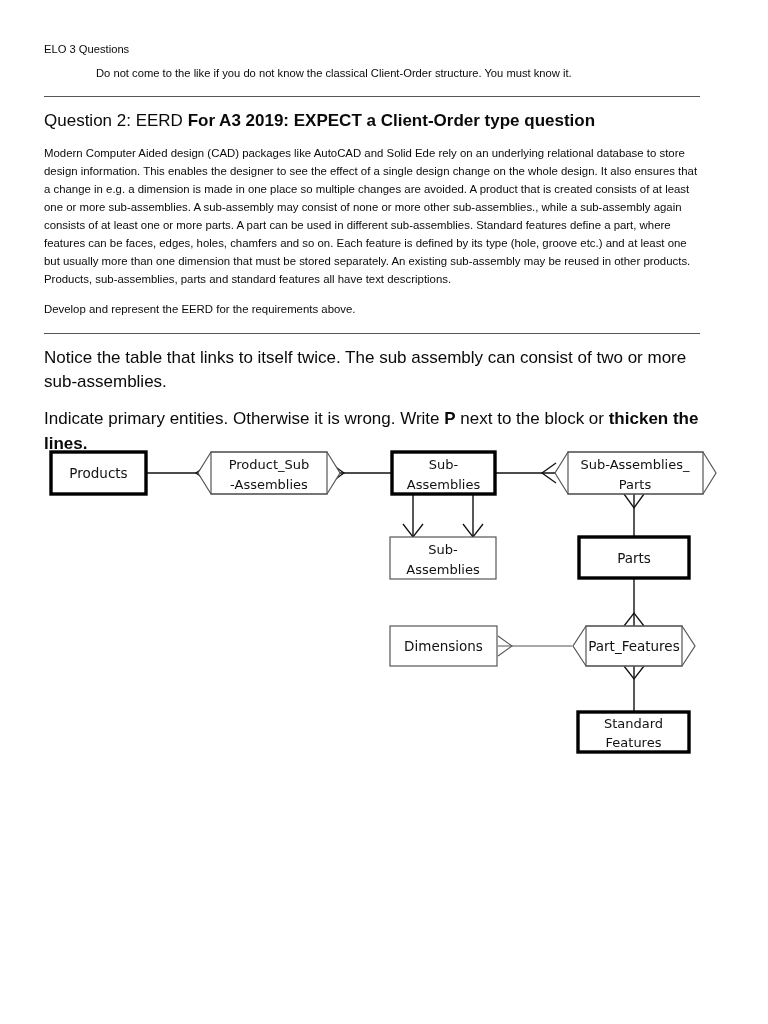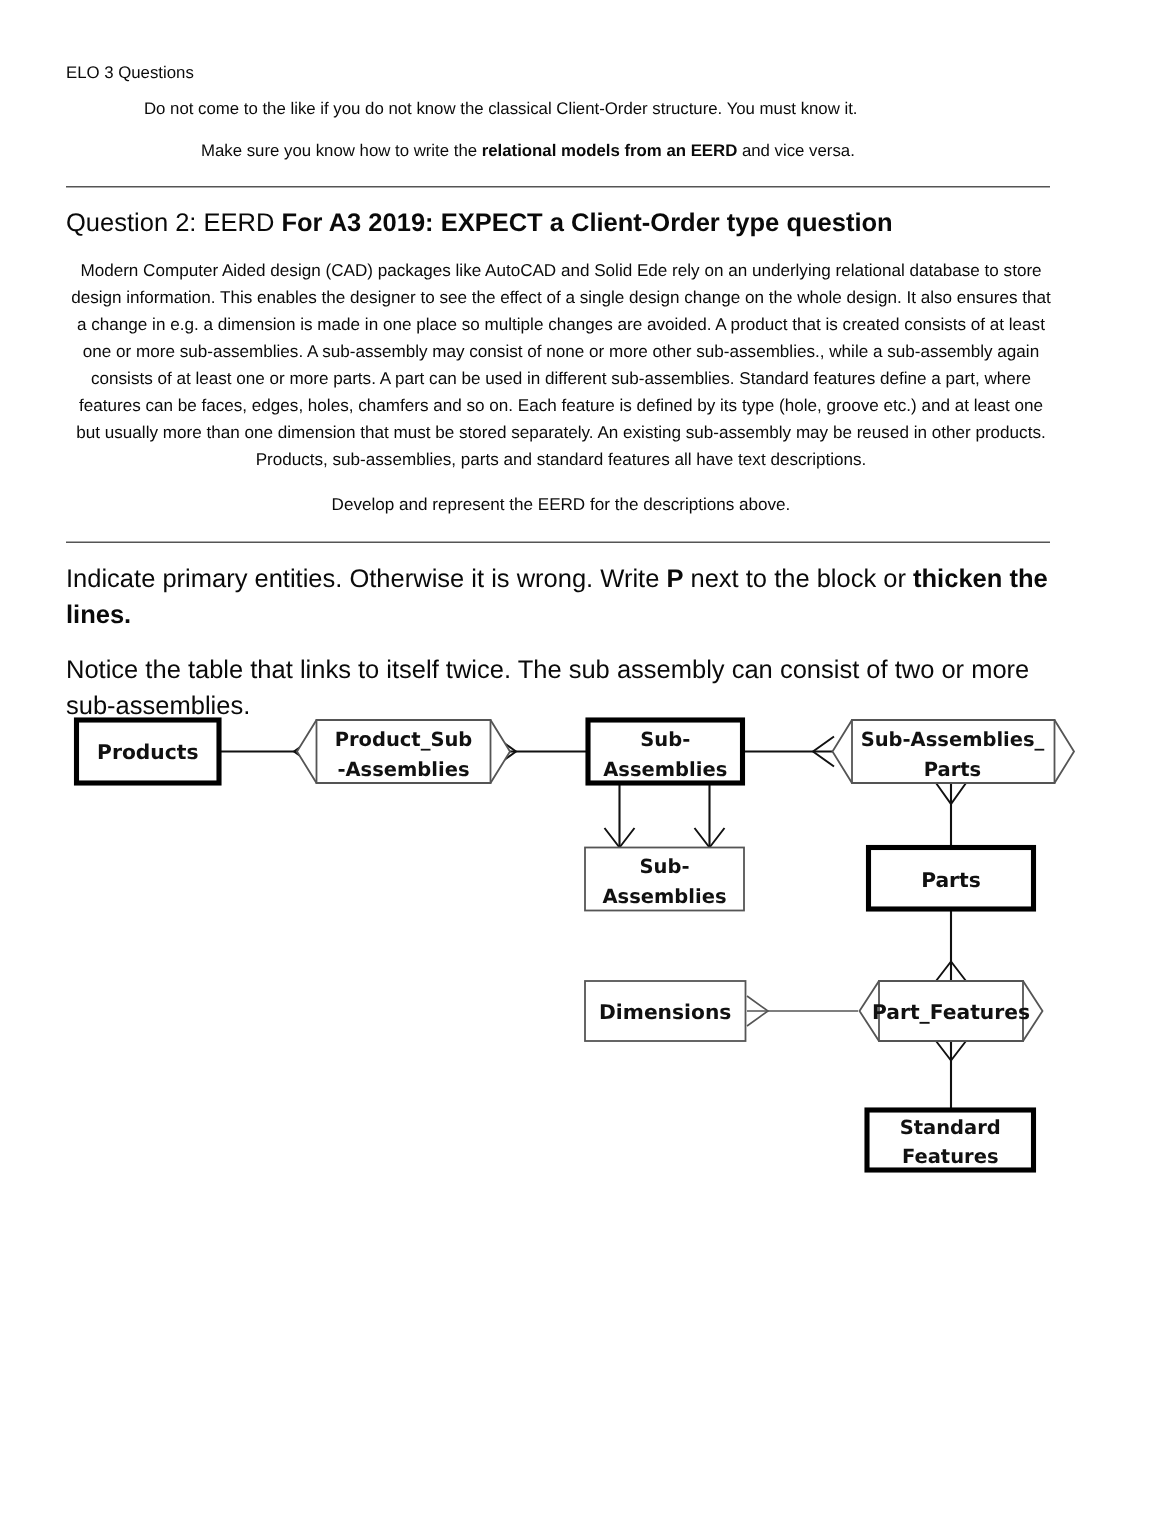--- a/index.html
+++ b/index.html
@@ -54,33 +54,32 @@
   }
   .qline {
     font-size: 17px;
     line-height: 1.45;
     margin: 0 0 12px 0;
   }
   .para {
     font-size: 11.4px;
     line-height: 1.57;
     margin: 0 0 12px 0;
-    text-align: center;
+    text-align: left;
   }
   .para.tight { margin-bottom: 14px; }
   b, .b { font-weight: bold; }
 
   
   .erd {
     position: absolute;
     left: 0;
-    top: 464px;
+    top: 436px;
     width: 702px;
     height: 340px;
-    font-weight: bold;
   }
   .erd svg { display: block; }
   .ent-label {
     font-family: "DejaVu Sans", sans-serif;
     font-size: 13.5px;
     fill: #111111;
   }
   .ent-label.small {
     font-size: 13px;
   }
@@ -89,35 +88,34 @@
 <body>
 
 <div class="page">
 
   <div class="doc">
 
     <p class="line-title">ELO 3 Questions</p>
 
     <p class="line-indent1">Do not come to the like if you do not know the classical Client-Order structure. You must know it.</p>
 
-    <p class="line-indent2"><span>Make sure you know how to write the </span><b>relational models from an EERD</b><span> and vice versa.</span></p>
 
     <hr class="rule">
 
     <p class="qline"><span>Question 2: EERD </span><b>For A3 2019: EXPECT a Client-Order type question</b></p>
 
     <p class="para">Modern Computer Aided design (CAD) packages like AutoCAD and Solid Ede rely on an underlying relational database to store design information. This enables the designer to see the effect of a single design change on the whole design. It also ensures that a change in e.g. a dimension is made in one place so multiple changes are avoided. A product that is created consists of at least one or more sub-assemblies. A sub-assembly may consist of none or more other sub-assemblies., while a sub-assembly again consists of at least one or more parts. A part can be used in different sub-assemblies. Standard features define a part, where features can be faces, edges, holes, chamfers and so on. Each feature is defined by its type (hole, groove etc.) and at least one but usually more than one dimension that must be stored separately. An existing sub-assembly may be reused in other products. Products, sub-assemblies, parts and standard features all have text descriptions.</p>
 
-    <p class="para tight">Develop and represent the EERD for the descriptions above.</p>
+    <p class="para tight">Develop and represent the EERD for the requirements above.</p>
 
     <hr class="rule">
 
+    <p class="qline">Notice the table that links to itself twice. The sub assembly can consist of two or more sub-assemblies.</p>
+
     <p class="qline"><span>Indicate primary entities. Otherwise it is wrong. Write </span><b>P</b><span> next to the block or </span><b>thicken the lines.</b></p>
-
-    <p class="qline">Notice the table that links to itself twice. The sub assembly can consist of two or more sub-assemblies.</p>
 
   </div>
 
   <div class="erd">
     <svg width="768" height="340" viewBox="0 0 768 340" xmlns="http://www.w3.org/2000/svg">
 
       <g stroke="#111111" fill="none">
 
         <line x1="146" y1="37" x2="210" y2="37" stroke-width="1.4"></line>
 

